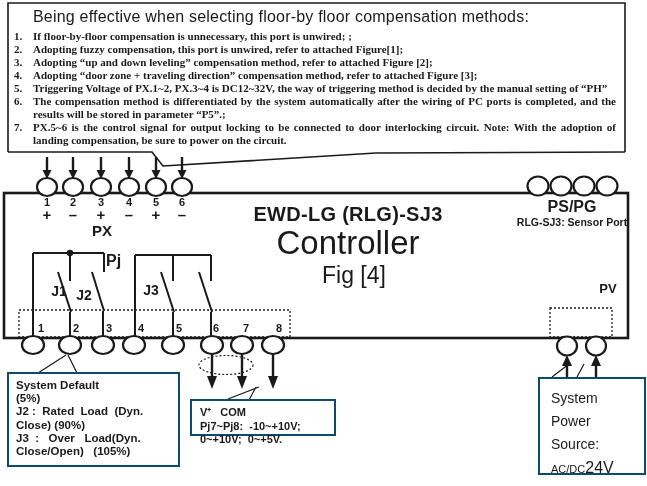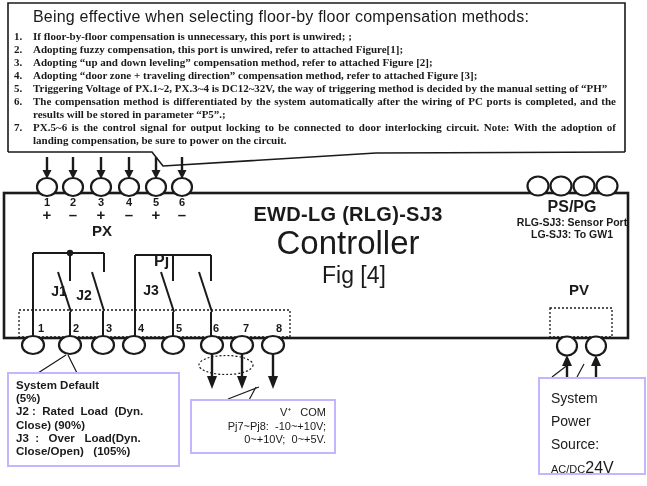--- a/index.html
+++ b/index.html
@@ -13,26 +13,26 @@
   .note-title{position:absolute;left:25px;top:5px;font-size:16px;letter-spacing:.2px;}
   .note-list{position:absolute;left:6px;top:27px;width:604px;
              font-family:"Liberation Serif",serif;font-weight:700;font-size:11px;line-height:13px;}
   .note-item{display:flex;}
   .note-item .num{width:19px;flex:0 0 19px;}
   .note-item .txt{flex:1;text-align:justify;padding-right:2px;}
   
   .lbl{position:absolute;font-weight:700;}
   .thin{font-weight:400;}
   
-  .callout{position:absolute;border:2px solid #c4b5fd;background:#fff;box-sizing:border-box;}
+  .callout{position:absolute;border:2px solid #0c4a6e;background:#fff;box-sizing:border-box;}
   .co-line{white-space:pre;}
   #co-default{left:7px;top:372px;width:173px;height:95px;padding:5px 7px;
               font-size:11.5px;font-weight:700;line-height:13.2px;}
-  #co-vcom{left:190px;top:399px;width:146px;height:55px;padding:5px 8px;
-           font-size:11px;font-weight:400;line-height:13.5px;text-align:right;}
+  #co-vcom{left:190px;top:399px;width:146px;height:37px;padding:5px 8px;
+           font-size:11px;font-weight:700;line-height:13.5px;}
   #co-power{left:538px;top:377px;width:108px;height:98px;padding:8px 11px;
             font-size:14px;line-height:23px;}
   #co-power .small{font-size:11px;text-align:center;}
   #co-power .big{font-size:16px;}
 </style>
 </head>
 <body>
 
 <div class="stage">
 
@@ -215,37 +215,36 @@
   <div class="abs ctr lbl" style="left:63px;top:206px;width:20px;font-size:15px;">–</div>
   <div class="abs ctr lbl" style="left:91px;top:206px;width:20px;font-size:15px;">+</div>
   <div class="abs ctr lbl" style="left:119px;top:206px;width:20px;font-size:15px;">–</div>
   <div class="abs ctr lbl" style="left:146px;top:206px;width:20px;font-size:15px;">+</div>
   <div class="abs ctr lbl" style="left:172px;top:206px;width:20px;font-size:15px;">–</div>
 
   <div class="abs ctr lbl" style="left:86px;top:222px;width:32px;font-size:15px;text-align:center;">PX</div>
 
   <div class="abs ctr lbl" style="left:517px;top:198px;width:110px;font-size:16px;">PS/PG</div>
   <div class="abs ctr lbl" style="left:507px;top:216px;width:130px;font-size:10.5px;">RLG-SJ3:  Sensor Port</div>
-  <div class="abs ctr lbl" style="left:507px;top:228px;width:130px;font-size:10.5px;">LG-SJ3:  To GW1</div>
-
-  <div class="abs lbl" style="left:106px;top:252px;font-size:16px;padding-left:48px;">Pj</div>
+
+  <div class="abs lbl" style="left:106px;top:252px;font-size:16px;">Pj</div>
   <div class="abs ctr lbl" style="left:36px;top:283px;width:26px;font-size:14px;margin-left:10px;">J1</div>
   <div class="abs ctr lbl" style="left:71px;top:287px;width:26px;font-size:14px;">J2</div>
   <div class="abs ctr lbl" style="left:138px;top:282px;width:26px;font-size:14px;">J3</div>
 
   <div class="abs ctr lbl" style="left:31px;top:322px;width:20px;font-size:11px;">1</div>
   <div class="abs ctr lbl" style="left:66px;top:322px;width:20px;font-size:11px;">2</div>
   <div class="abs ctr lbl" style="left:99px;top:322px;width:20px;font-size:11px;">3</div>
   <div class="abs ctr lbl" style="left:131px;top:322px;width:20px;font-size:11px;">4</div>
   <div class="abs ctr lbl" style="left:169px;top:322px;width:20px;font-size:11px;">5</div>
   <div class="abs ctr lbl" style="left:206px;top:322px;width:20px;font-size:11px;">6</div>
   <div class="abs ctr lbl" style="left:236px;top:322px;width:20px;font-size:11px;">7</div>
   <div class="abs ctr lbl" style="left:269px;top:322px;width:20px;font-size:11px;">8</div>
 
-  <div class="abs ctr lbl" style="left:559px;top:281px;width:40px;font-size:15px;">PV</div>
+  <div class="abs ctr lbl" style="left:588px;top:281px;width:40px;font-size:13px;">PV</div>
 
   <div class="callout" id="co-default">
     <div class="co-line">System Default</div>
     <div class="co-line">(5%)</div>
     <div class="co-line">J2 :  Rated  Load  (Dyn.</div>
     <div class="co-line">Close) (90%)</div>
     <div class="co-line">J3  :   Over   Load(Dyn.</div>
     <div class="co-line">Close/Open)   (105%)</div>
   </div>
 

